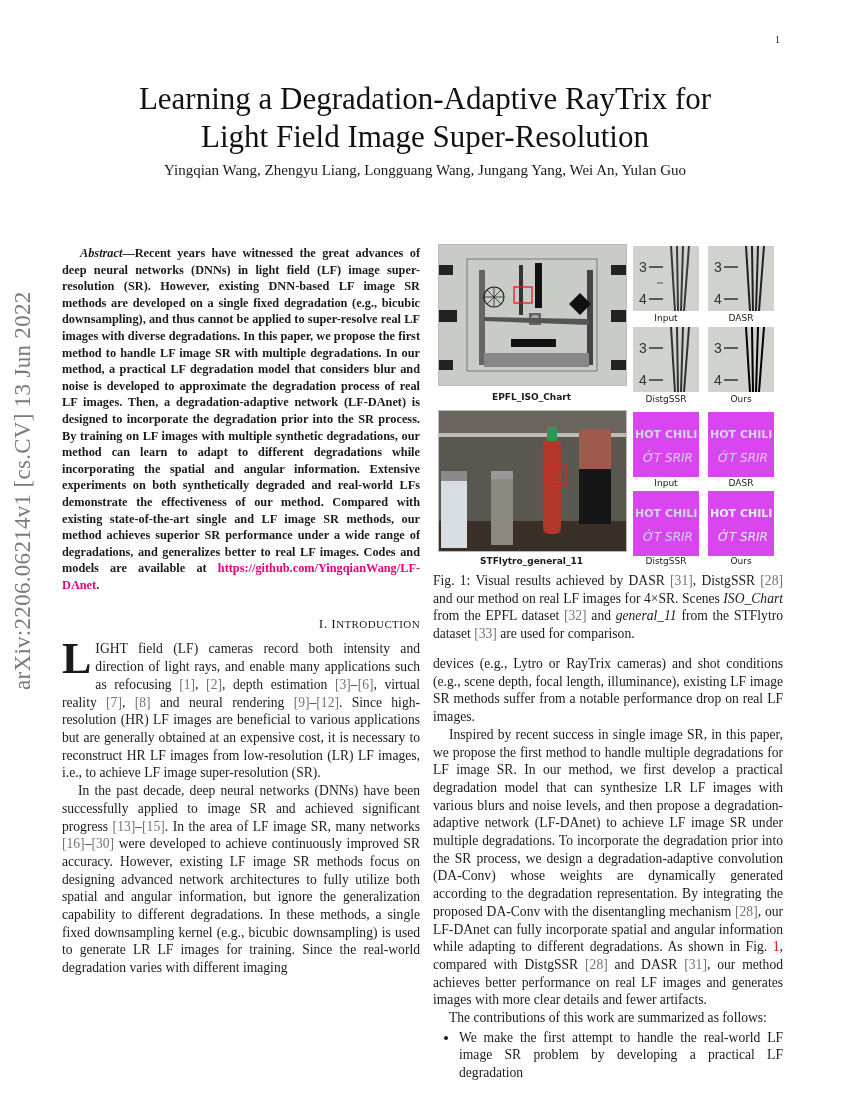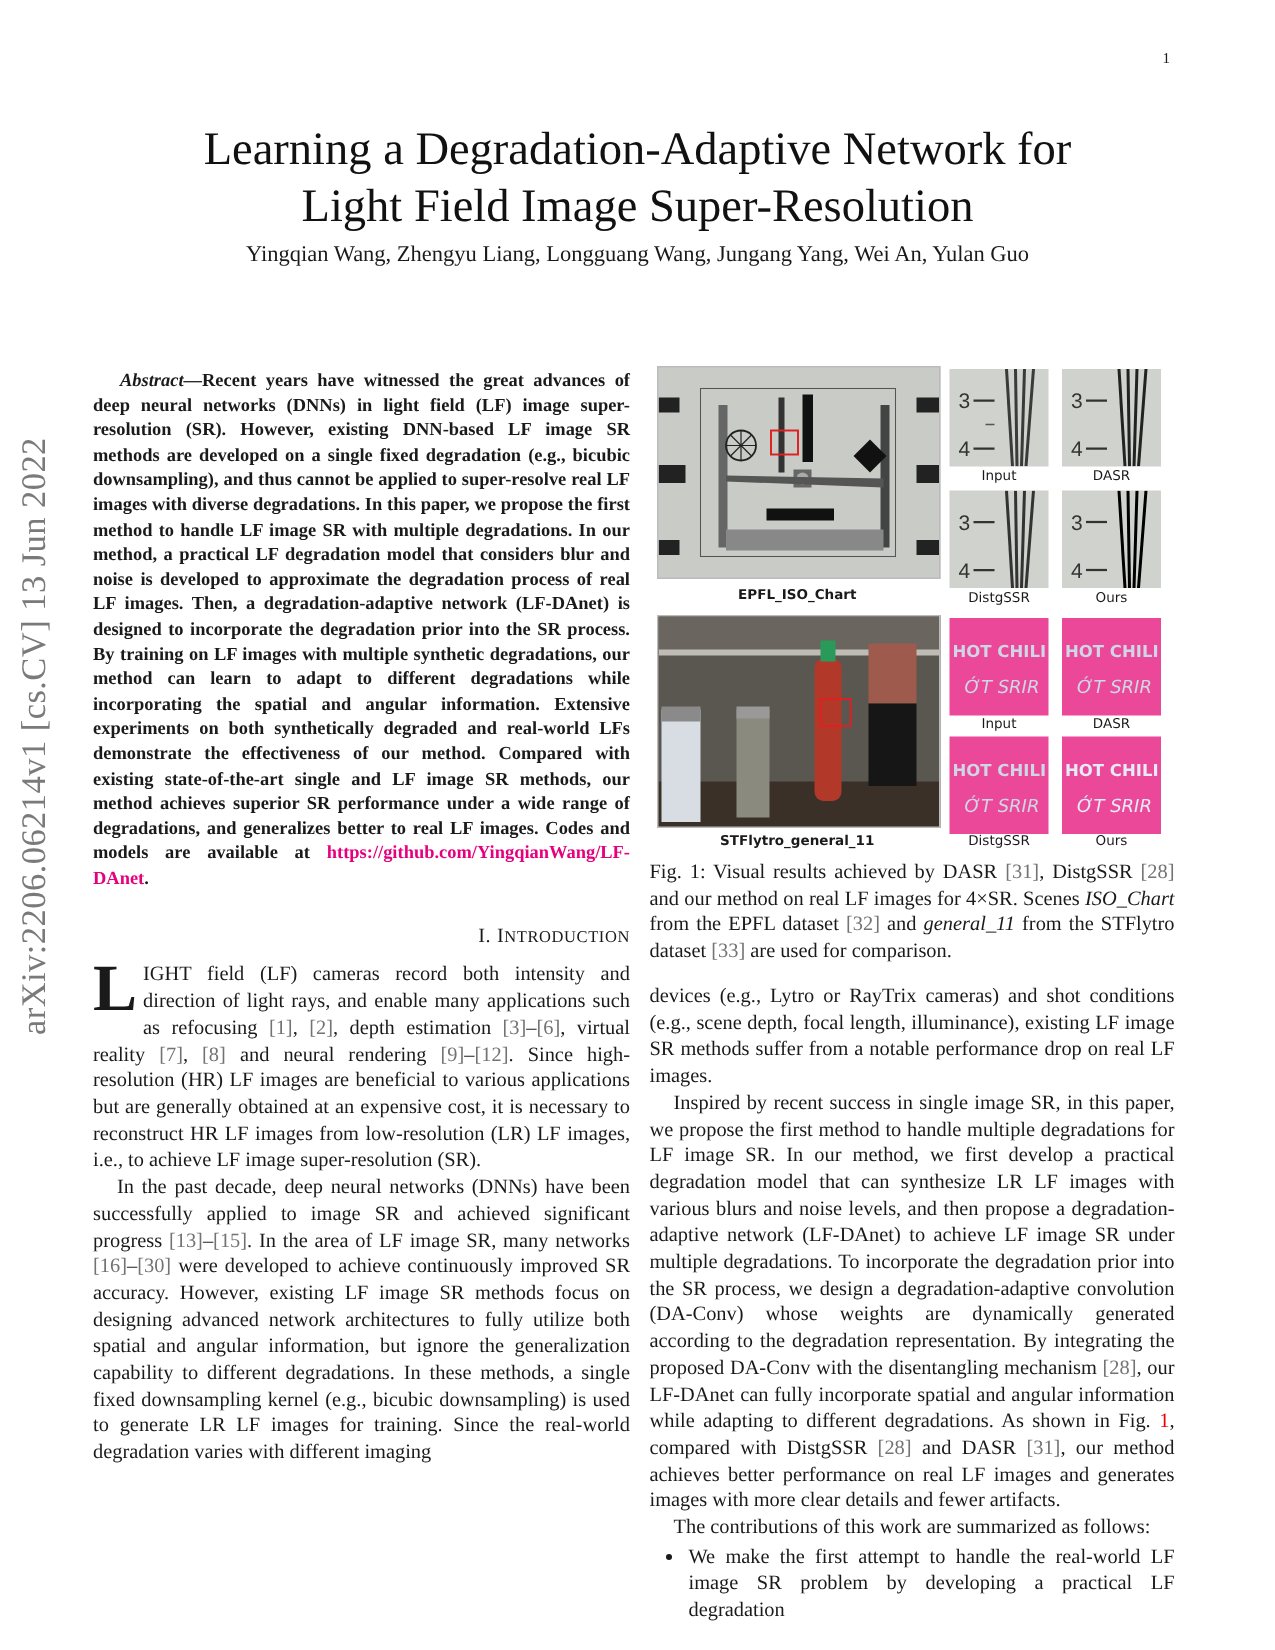--- a/index.html
+++ b/index.html
@@ -27,36 +27,36 @@
   .cite { color: #737373; }
   .ref-red { color: #e00; }
   .footnote { position: absolute; left: 62px; top: 958px; width: 358px; font-size: 10.6px; line-height: 13.4px; text-align: justify; }
   .footnote p { margin: 0; text-indent: 10px; }
   
   .figure { position: absolute; left: 438px; top: 244px; width: 345px; height: 325px; }
   .fig-big { position: absolute; background: #c9ccc6; border: 1px solid #bbb; overflow: hidden; }
   .fig-cap-small { position: absolute; font-family: "DejaVu Sans", sans-serif; font-weight: bold; font-size: 9px; text-align: center; }
   .thumb { position: absolute; width: 66px; height: 65px; overflow: hidden; }
   .thumb.chart { background: #cfd2cd; }
-  .thumb.sauce { background: #ec4899; }
+  .thumb.sauce { background: #d946ef; }
   .thumb-label { position: absolute; font-family: "DejaVu Sans", sans-serif; font-weight: normal; font-size: 9px; width: 66px; text-align: center; }
   .fig-caption { position: absolute; left: 433px; top: 572px; width: 350px; font-size: 13.6px; line-height: 17.7px; text-align: justify; }
   .fig-caption em { font-style: italic; }
   .bullet-list { margin: 2px 0 0 0; padding-left: 26px; }
   .bullet-list li { font-size: 13.6px; line-height: 17.7px; text-align: justify; }
 </style>
 </head>
 <body>
 
 <div class="page-number">1</div>
 
 <div class="arxiv-stamp">arXiv:2206.06214v1  [cs.CV]  13 Jun 2022</div>
 
 <div class="title">
-  <div>Learning a Degradation-Adaptive Network for</div>
+  <div>Learning a Degradation-Adaptive RayTrix for</div>
   <div>Light Field Image Super-Resolution</div>
 </div>
 <div class="authors">Yingqian Wang, Zhengyu Liang, Longguang Wang, Jungang Yang, Wei An, Yulan Guo</div>
 
 <div class="col-left">
   <p class="abstract"><span class="lead">Abstract</span><span>—</span><span>Recent years have witnessed the great advances of deep neural networks (DNNs) in light field (LF) image super-resolution (SR). However, existing DNN-based LF image SR methods are developed on a single fixed degradation (e.g., bicubic downsampling), and thus cannot be applied to super-resolve real LF images with diverse degradations. In this paper, we propose the first method to handle LF image SR with multiple degradations. In our method, a practical LF degradation model that considers blur and noise is developed to approximate the degradation process of real LF images. Then, a degradation-adaptive network (LF-DAnet) is designed to incorporate the degradation prior into the SR process. By training on LF images with multiple synthetic degradations, our method can learn to adapt to different degradations while incorporating the spatial and angular information. Extensive experiments on both synthetically degraded and real-world LFs demonstrate the effectiveness of our method. Compared with existing state-of-the-art single and LF image SR methods, our method achieves superior SR performance under a wide range of degradations, and generalizes better to real LF images. Codes and models are available at </span><span class="link">https://github.com/YingqianWang/LF-DAnet</span><span>.</span></p>
 
 
   <div class="section-title"><span>I. </span><span>I</span><span class="sc">NTRODUCTION</span></div>
 

